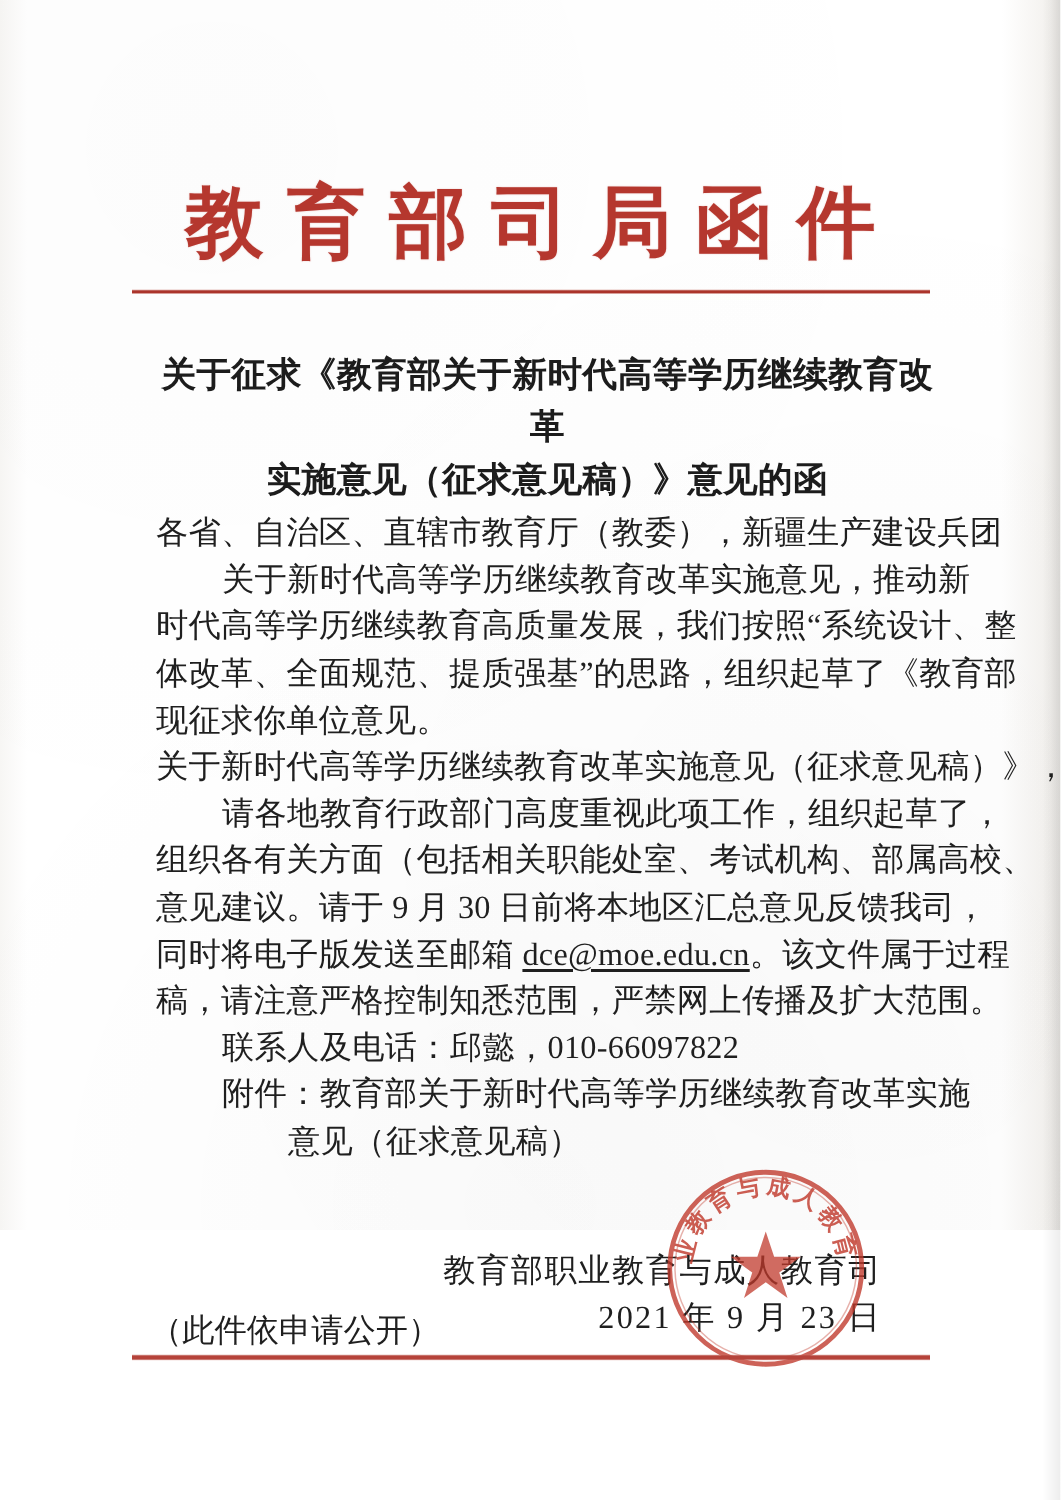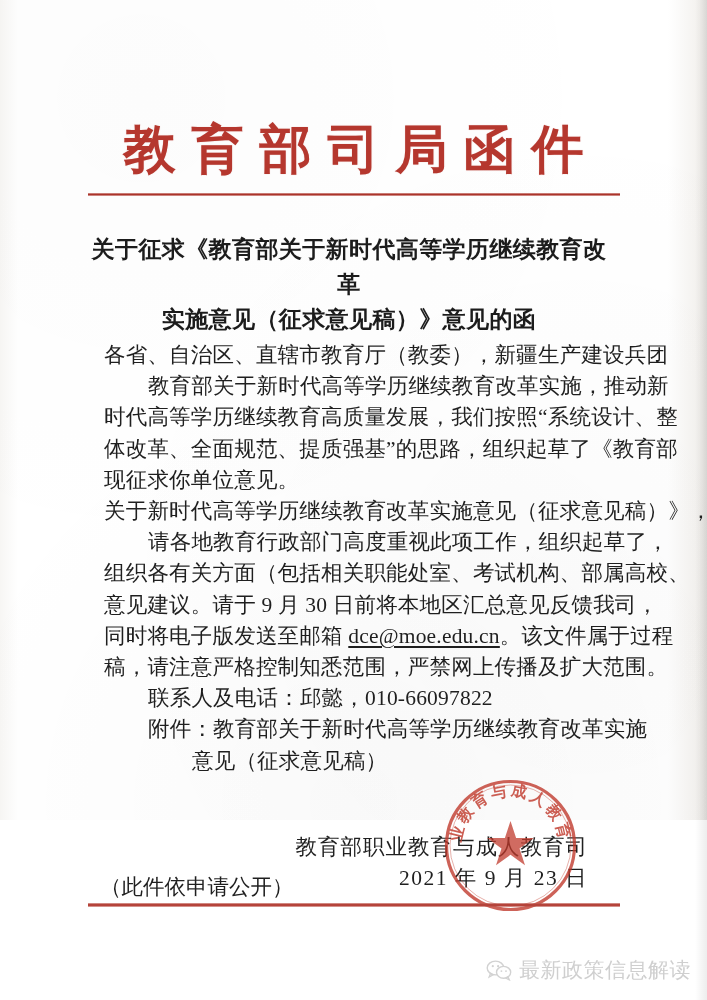--- a/index.html
+++ b/index.html
@@ -69,21 +69,21 @@
       rgba(200,120,110,0.45) 0px,
       #ab342b 1px,
       #ab342b 2px,
       rgba(200,120,110,0.30) 3px);
   }
 
   
   #doc-title {
     position: absolute;
     top: 232px;
-    left: 89px;
+    left: 105px;
     width: 520px;
     text-align: center;
     color: #1c1c1c;
     font-size: 23px;
     font-weight: bold;
     line-height: 35px;
     letter-spacing: 0.4px;
   }
   #doc-title .tl {
     display: block;
@@ -199,21 +199,21 @@
   <div id="header-rule"></div>
 
   <div id="doc-title">
     <span class="tl">关于征求《教育部关于新时代高等学历继续教育改革</span>
     <span class="tl">实施意见（征求意见稿）》意见的函</span>
   </div>
 
   <div id="body-text">
     <span class="bline">各省、自治区、直辖市教育厅（教委），新疆生产建设兵团</span>
 
-    <span class="bline indent">教育部关于新时代高等学历继续教育改革实施，推动新</span>
+    <span class="bline indent">关于新时代高等学历继续教育改革实施意见，推动新</span>
     <span class="bline">时代高等学历继续教育高质量发展，我们按照“系统设计、整</span>
     <span class="bline">体改革、全面规范、提质强基”的思路，组织起草了《教育部</span>
     <span class="bline">现征求你单位意见。</span>
     <span class="bline">关于新时代高等学历继续教育改革实施意见（征求意见稿）》，</span>
 
     <span class="bline indent">请各地教育行政部门高度重视此项工作，组织起草了，</span>
     <span class="bline">组织各有关方面（包括相关职能处室、考试机构、部属高校、</span>
     <span class="bline">意见建议。请于 9 月 30 日前将本地区汇总意见反馈我司，</span>
     <span class="bline"><span>同时将电子版发送至邮箱 </span><span class="uline lat">dce@moe.edu.cn</span><span>。该文件属于过程</span></span>
     <span class="bline">稿，请注意严格控制知悉范围，严禁网上传播及扩大范围。</span>
@@ -236,27 +236,14 @@
     <circle cx="68.5" cy="68.5" r="60.5" fill="none" stroke="#c0392b" stroke-width="1" opacity="0.45"></circle>
     <text font-family="'Liberation Serif', serif" font-size="15.5" font-weight="bold" fill="#c0392b" letter-spacing="3.2" opacity="0.92">
       <textPath href="#sealArc" startOffset="50%" text-anchor="middle">职业教育与成人教育司</textPath>
     </text>
     <polygon points="68.5,44 74.1,60.9 91.9,60.9 77.5,71.4 83,88.3 68.5,77.8 54,88.3 59.5,71.4 45.1,60.9 62.9,60.9" fill="#c0392b" opacity="0.85"></polygon>
   </svg>
 
   <div id="public-note">（此件依申请公开）</div>
   <div id="footer-rule"></div>
 
-  <div id="watermark">
-    <svg id="watermark-icon" width="26" height="21" viewBox="0 0 26 21">
-      <ellipse cx="9.5" cy="8" rx="8.3" ry="6.9" fill="none" stroke="#d2d2d2" stroke-width="1.4"></ellipse>
-      <path d="M 4.6 13.2 L 3.1 17.0 L 7.2 14.8 Z" fill="none" stroke="#d2d2d2" stroke-width="1.3"></path>
-      <circle cx="6.8" cy="6.2" r="1.1" fill="#d2d2d2"></circle>
-      <circle cx="12.1" cy="6.2" r="1.1" fill="#d2d2d2"></circle>
-      <ellipse cx="17.6" cy="12.3" rx="7.1" ry="5.9" fill="#ffffff" stroke="#d2d2d2" stroke-width="1.4"></ellipse>
-      <path d="M 21.9 16.6 L 23.3 19.8 L 19.7 18.0 Z" fill="#ffffff" stroke="#d2d2d2" stroke-width="1.3"></path>
-      <circle cx="15.4" cy="11.1" r="0.95" fill="#d2d2d2"></circle>
-      <circle cx="20.0" cy="11.1" r="0.95" fill="#d2d2d2"></circle>
-    </svg>
-    <span>最新政策信息解读</span>
-  </div>
 
 </div>
 
 </body></html>

